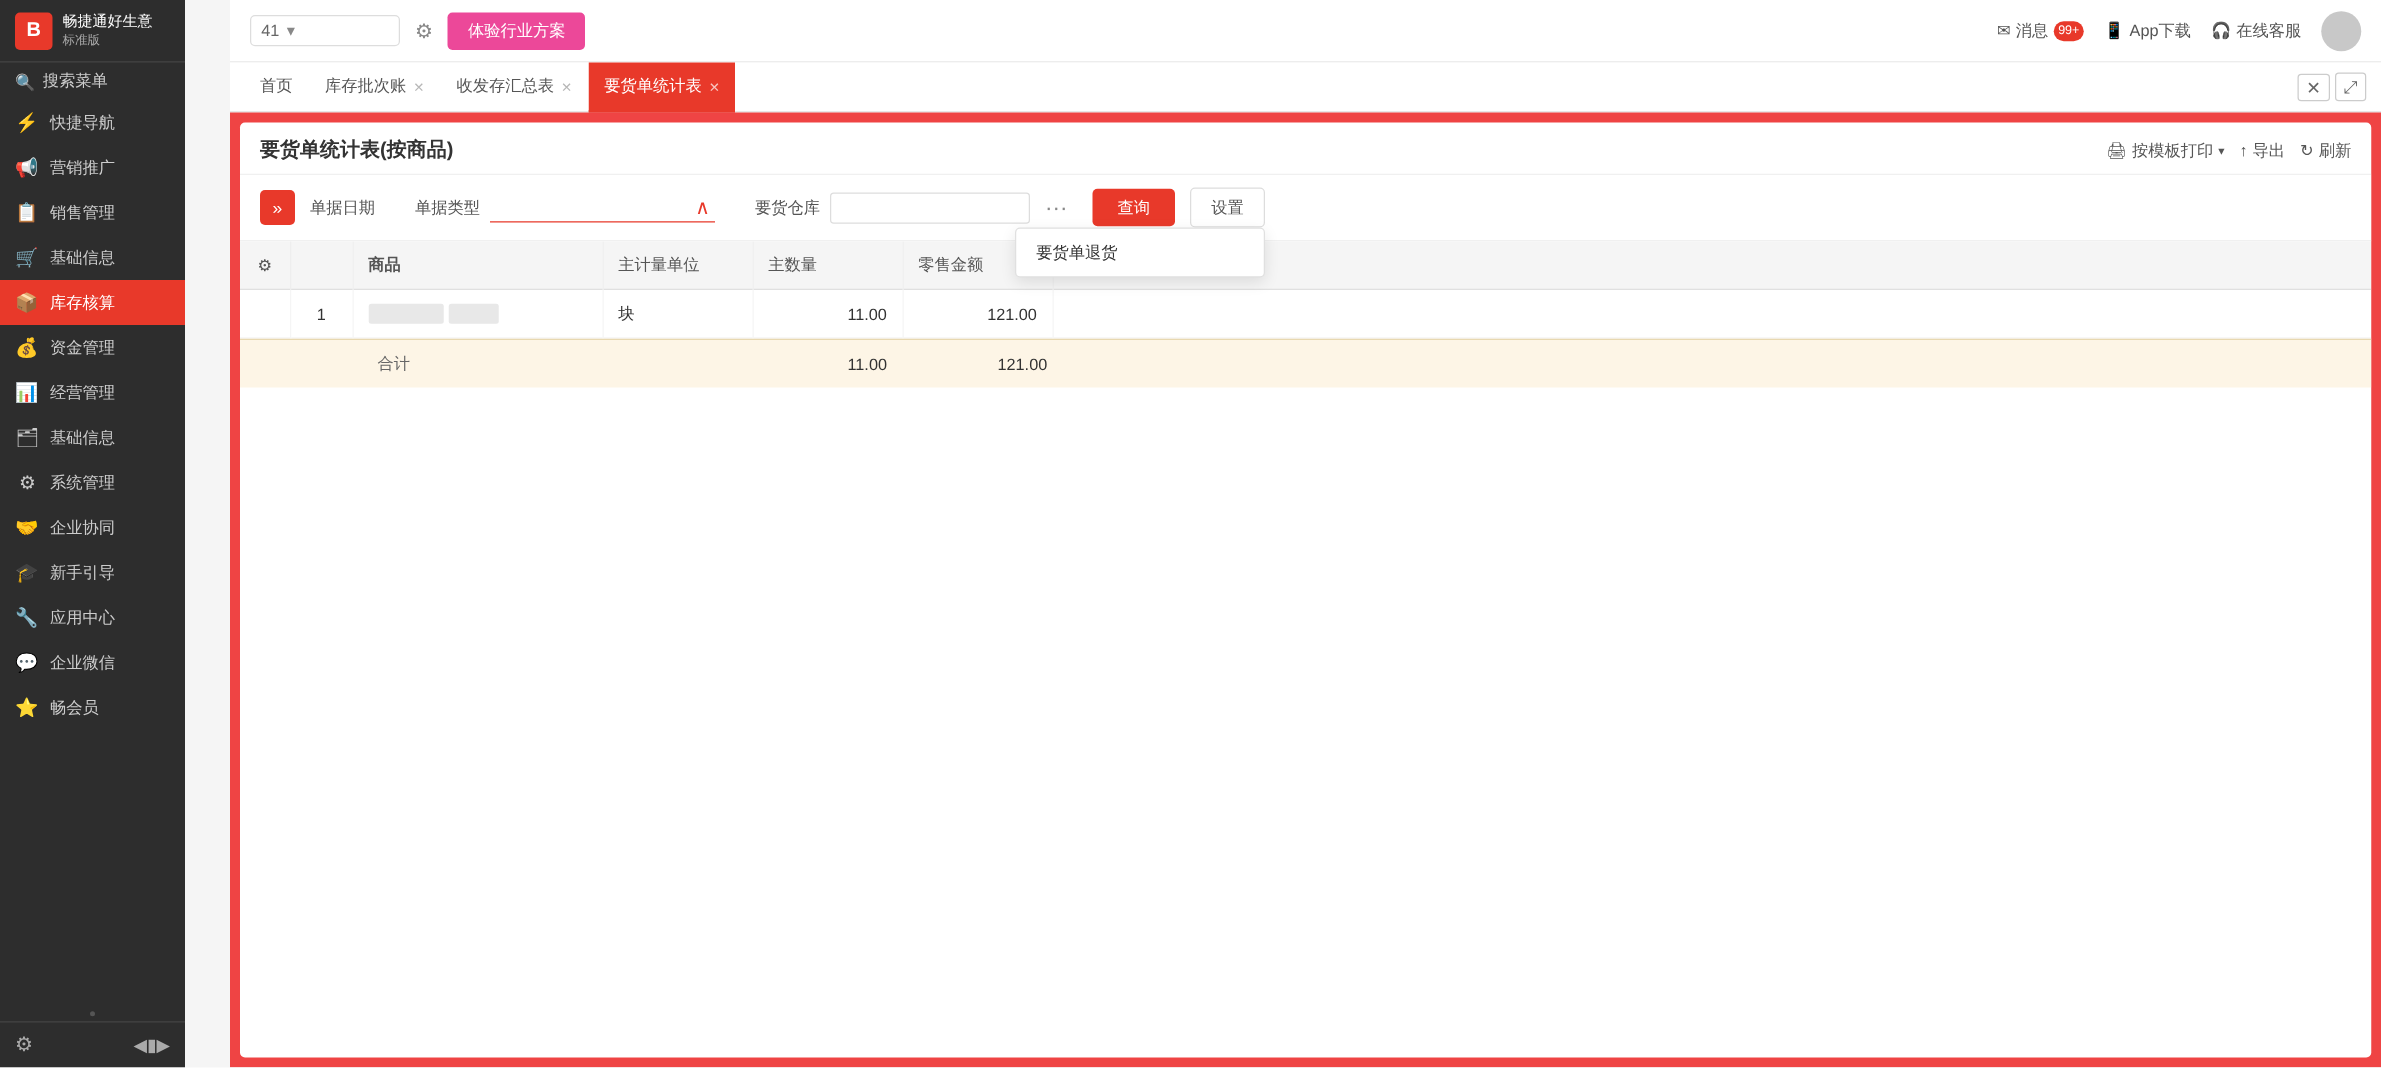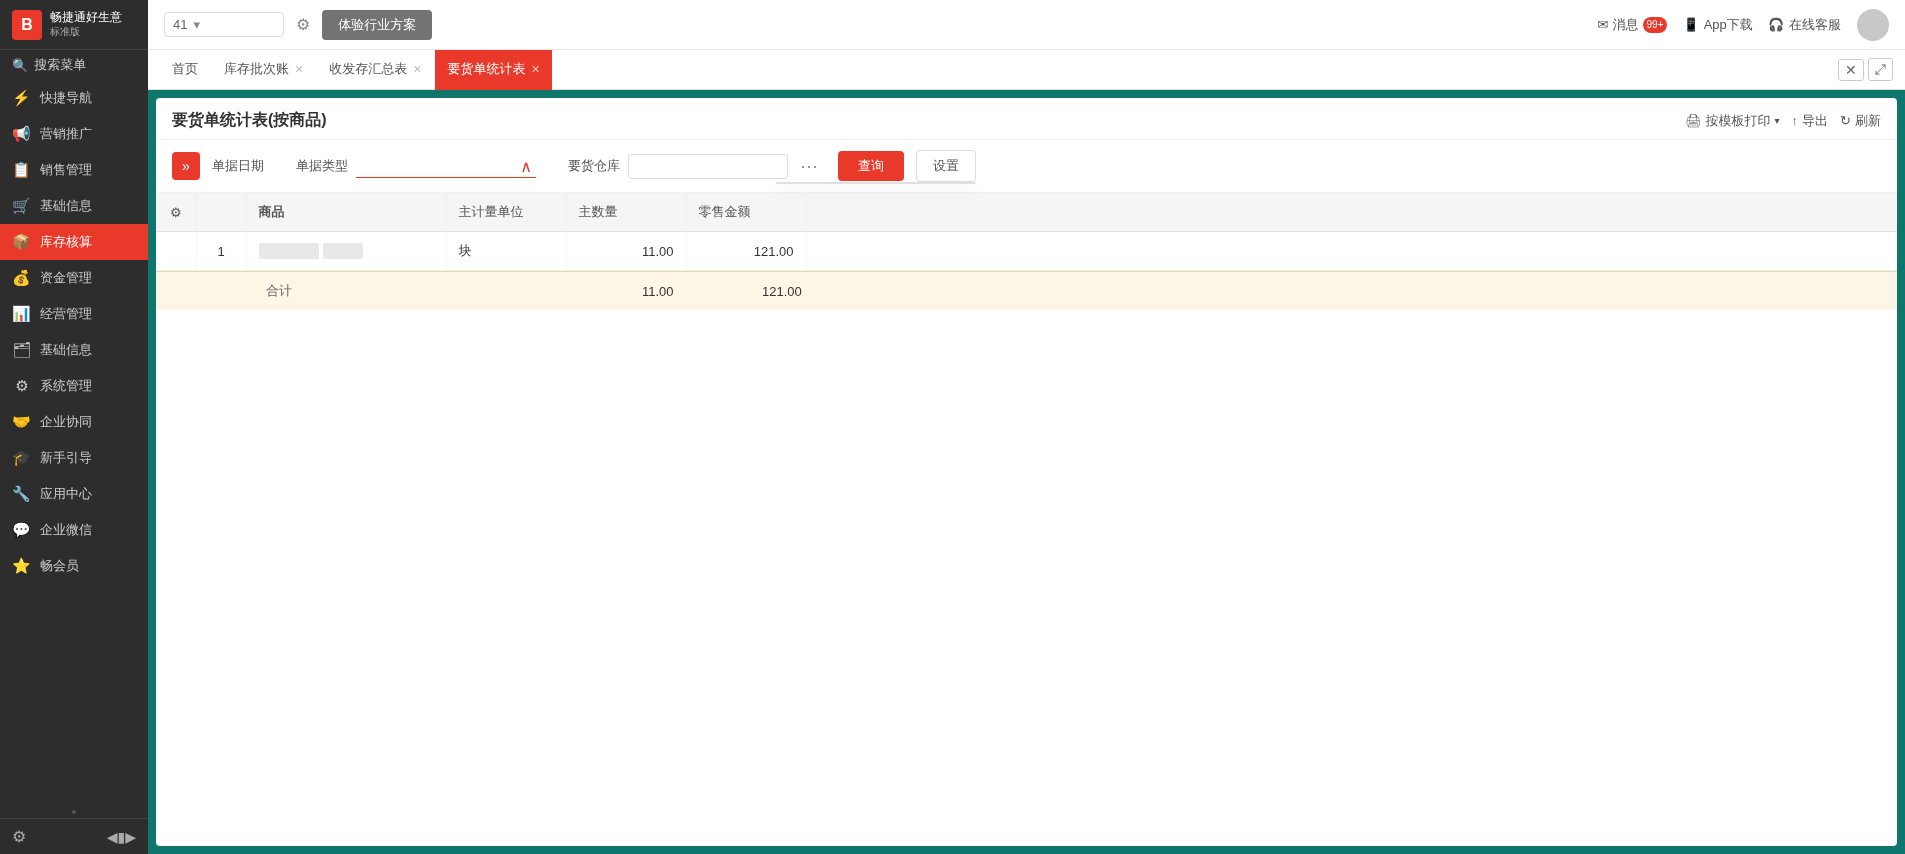--- a/index.html
+++ b/index.html
@@ -78,20 +78,21 @@
     .sidebar-scroll::-webkit-scrollbar { width: 4px; }
     .sidebar-scroll::-webkit-scrollbar-thumb { background: #555; }
 
     
     .main-content {
       flex: 1;
       display: flex;
       flex-direction: column;
       height: 100%;
       overflow: hidden;
+      padding-left: 36px;
     }
 
     
     .topbar {
       display: flex;
       align-items: center;
       background: #fff;
       border-bottom: 1px solid #e8e8e8;
       padding: 0 16px;
       height: 50px;
@@ -105,21 +106,21 @@
       border-radius: 4px;
       padding: 4px 8px;
       font-size: 13px;
       color: #666;
       gap: 6px;
       cursor: pointer;
       min-width: 120px;
     }
     .topbar-gear { color: #888; font-size: 16px; cursor: pointer; }
     .topbar-trial-btn {
-      background: #737373;
+      background: #ec4899;
       color: white;
       border: none;
       border-radius: 4px;
       padding: 6px 16px;
       font-size: 13px;
       cursor: pointer;
       font-family: inherit;
     }
     .topbar-right {
       margin-left: auto;
@@ -177,21 +178,21 @@
     }
     .tab-item:not(.active) .tab-close { color: #999; }
 
     .tabbar-actions { margin-left: auto; display: flex; align-items: center; gap: 4px; }
     .tabbar-btn { background: none; border: 1px solid #ccc; border-radius: 3px; padding: 2px 6px; cursor: pointer; font-size: 14px; color: #666; }
 
     
     .page {
       flex: 1;
       overflow: auto;
-      background: #0f766e;
+      background: #ef4444;
       padding: 0;
     }
     .page-inner {
       background: #fff;
       margin: 8px;
       border-radius: 4px;
       padding: 0;
       height: calc(100% - 16px);
       overflow: auto;
       position: relative;
@@ -596,20 +597,21 @@
         <div class="filter-warehouse-group">
           <span class="filter-label">要货仓库</span>
           <input class="filter-warehouse-input" type="text" value="" style="">
           <span class="filter-more-btn">···</span>
         </div>
 
         <button class="filter-query-btn">查询</button>
         <button class="filter-setting-btn">设置</button>
 
         <div class="dropdown-overlay">
+          <div class="dropdown-item">要货单退货</div>
         </div>
       </div>
 
       <div class="table-wrapper">
         <table>
           <thead>
             <tr>
               <th class="col-settings center">⚙</th>
               <th style="width:50px;text-align:center;"></th>
               <th class="col-product">

